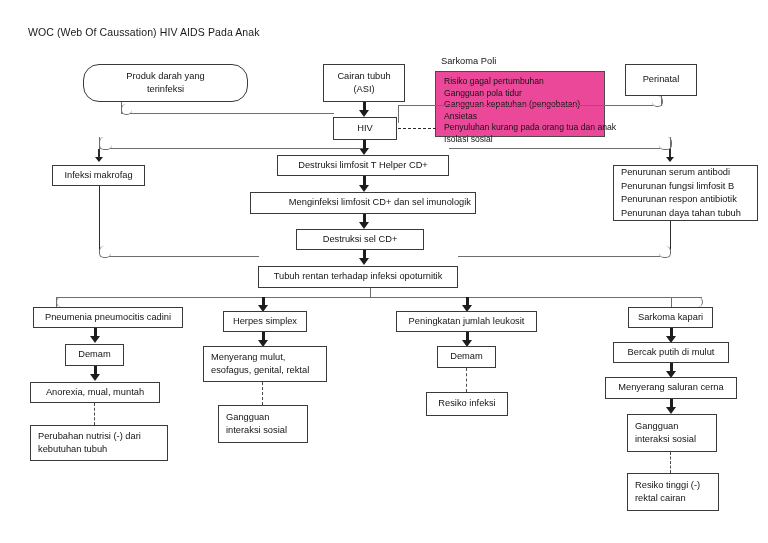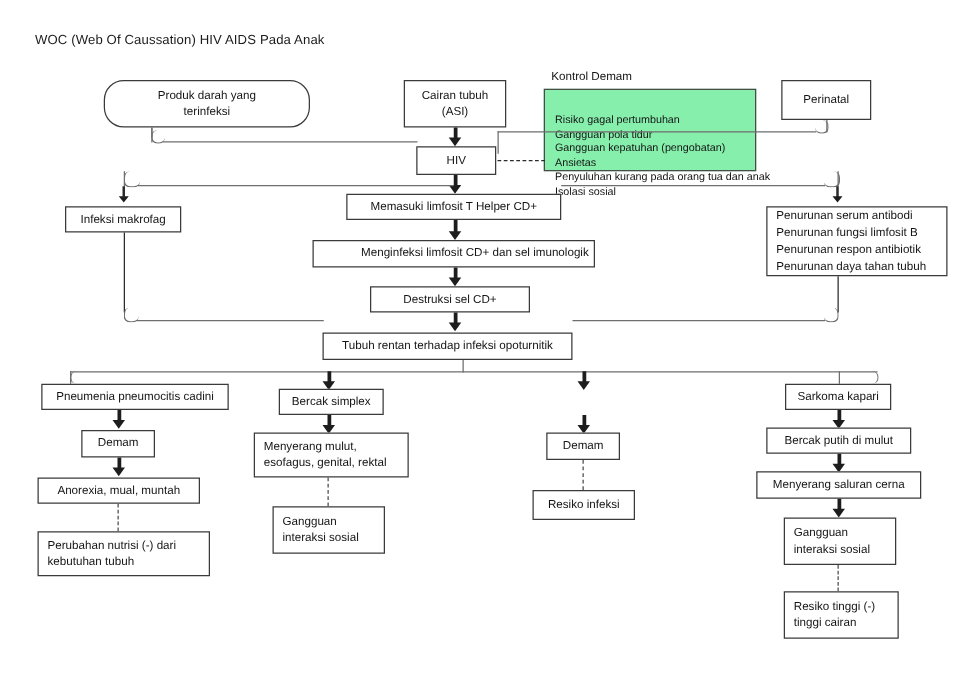--- a/index.html
+++ b/index.html
@@ -44,25 +44,25 @@
     padding-left: 7px;
   }
   .node .lines {
     width: 100%;
   }
   .node .lines div { white-space: nowrap; }
   .panel {
     position: absolute;
     box-sizing: border-box;
     border: 1.3px solid #4a4a4a;
-    background: #86efac;
+    background: #ec4899;
     color: #141414;
     font-size: 8.6px;
     line-height: 11.6px;
-    padding: 18px 6px 4px 8px;
+    padding: 4px 6px 4px 8px;
     text-align: left;
   }
   .panel div { white-space: nowrap; }
   .panel-caption {
     position: absolute;
     font-size: 9.3px;
     color: #141414;
     white-space: nowrap;
   }
   
@@ -129,21 +129,21 @@
       <div>(ASI)</div>
     </div>
   </div>
 
   <div class="node" style="left:625px; top:64px; width:72px; height:32px;">
     <div class="lines">
       <div>Perinatal</div>
     </div>
   </div>
 
-  <div class="panel-caption" style="left:441px; top:56px;">Kontrol Demam</div>
+  <div class="panel-caption" style="left:441px; top:56px;">Sarkoma Poli</div>
   <div class="panel" style="left:435px; top:71px; width:170px; height:66px;">
     <div>Risiko gagal pertumbuhan</div>
     <div>Gangguan pola tidur</div>
     <div>Gangguan kepatuhan (pengobatan)</div>
     <div>Ansietas</div>
     <div>Penyuluhan kurang pada orang tua dan anak</div>
     <div>Isolasi sosial</div>
   </div>
 
   <div class="node" style="left:333px; top:117px; width:64px; height:23px;">
@@ -168,21 +168,21 @@
   <div class="ln h" style="left:398px; top:105px; width:255px;"></div>
   <div class="ln v" style="left:398px; top:105px; height:18px;"></div>
 
   <div class="dash-h" style="left:398px; top:128px; width:38px;"></div>
 
   <div class="ln thick-v" style="left:363px; top:140px; height:11px;"></div>
   <div class="arw" style="left:359px; top:148px;"></div>
 
   <div class="node" style="left:277px; top:155px; width:172px; height:21px;">
     <div class="lines">
-      <div>Memasuki limfosit T Helper CD+</div>
+      <div>Destruksi limfosit T Helper CD+</div>
     </div>
   </div>
 
   <div class="ln thick-v" style="left:363px; top:176px; height:13px;"></div>
   <div class="arw" style="left:359px; top:185px;"></div>
 
   <div class="node" style="left:250px; top:192px; width:226px; height:22px;text-align:right;">
     <div class="lines">
       <div>Menginfeksi limfosit CD+ dan sel imunologik</div>
     </div>
@@ -286,21 +286,21 @@
       <div>Perubahan nutrisi (-) dari</div>
       <div>kebutuhan tubuh</div>
     </div>
   </div>
 
   <div class="ln thick-v" style="left:262px; top:297px; height:10px;"></div>
   <div class="arw" style="left:258px; top:305px;"></div>
 
   <div class="node" style="left:223px; top:311px; width:84px; height:21px;">
     <div class="lines">
-      <div>Bercak simplex</div>
+      <div>Herpes simplex</div>
     </div>
   </div>
 
   <div class="ln thick-v" style="left:262px; top:332px; height:10px;"></div>
   <div class="arw" style="left:258px; top:340px;"></div>
 
   <div class="node left-align" style="left:203px; top:346px; width:124px; height:36px;">
     <div class="lines">
       <div>Menyerang mulut,</div>
       <div>esofagus, genital, rektal</div>
@@ -312,20 +312,25 @@
   <div class="node left-align" style="left:218px; top:405px; width:90px; height:38px;">
     <div class="lines">
       <div>Gangguan</div>
       <div>interaksi sosial</div>
     </div>
   </div>
 
   <div class="ln thick-v" style="left:466px; top:297px; height:10px;"></div>
   <div class="arw" style="left:462px; top:305px;"></div>
 
+  <div class="node" style="left:396px; top:311px; width:141px; height:21px;">
+    <div class="lines">
+      <div>Peningkatan jumlah leukosit</div>
+    </div>
+  </div>
 
   <div class="ln thick-v" style="left:466px; top:332px; height:10px;"></div>
   <div class="arw" style="left:462px; top:340px;"></div>
 
   <div class="node" style="left:437px; top:346px; width:59px; height:22px;">
     <div class="lines">
       <div>Demam</div>
     </div>
   </div>
 
@@ -371,17 +376,17 @@
       <div>Gangguan</div>
       <div>interaksi sosial</div>
     </div>
   </div>
 
   <div class="dash-v" style="left:670px; top:452px; height:21px;"></div>
 
   <div class="node left-align" style="left:627px; top:473px; width:92px; height:38px;">
     <div class="lines">
       <div>Resiko tinggi (-)</div>
-      <div>tinggi cairan</div>
+      <div>rektal cairan</div>
     </div>
   </div>
 
 </div>
 
 </body></html>

